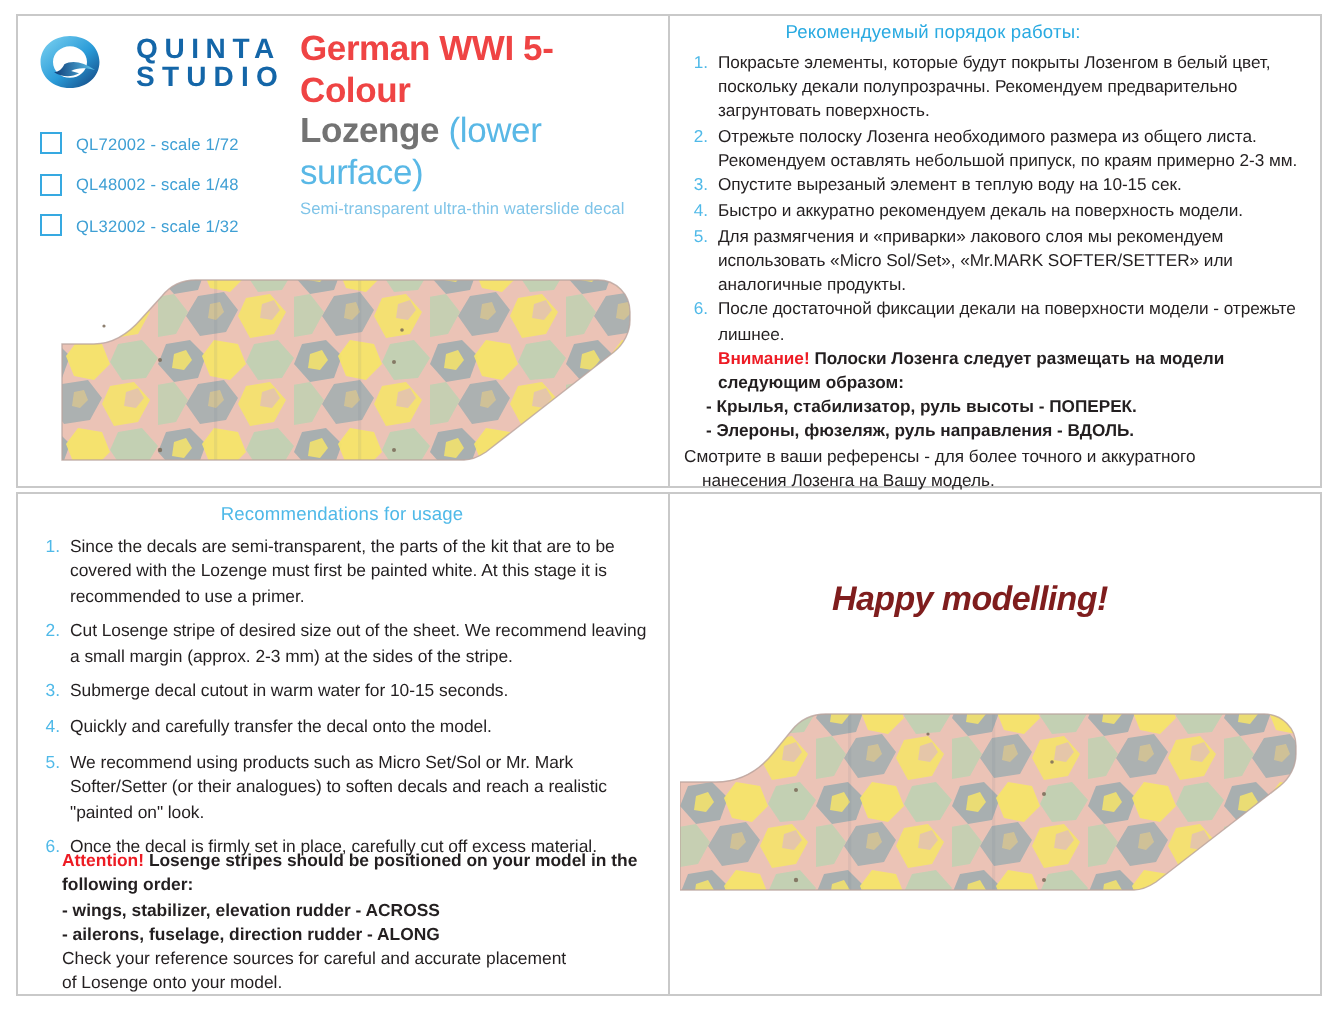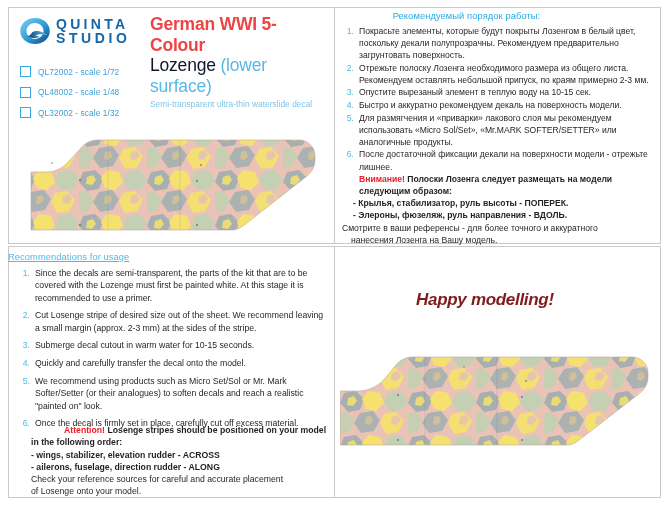--- a/index.html
+++ b/index.html
@@ -8,34 +8,34 @@
   .sheet{position:relative;width:669px;height:505px;background:#ffffff;box-sizing:border-box;}
 
   
   .panel{position:absolute;box-sizing:border-box;border:1px solid #c9c9c9;background:#fff;}
   .p-left-top   {left:8px;  top:7px;   width:326px; height:237px; border-right:none;}
   .p-right-top  {left:334px;top:7px;   width:327px; height:237px;}
   .p-left-bot   {left:8px;  top:246px; width:326px; height:252px; border-right:none;}
   .p-right-bot  {left:334px;top:246px; width:327px; height:252px;}
 
   
-  .logo-wrap{position:absolute;left:18px;top:16px;display:flex;align-items:center;gap:4px;}
+  .logo-wrap{position:absolute;left:18px;top:16px;display:flex;align-items:center;gap:16px;}
   .logo-mark{width:34px;height:30px;position:relative;}
   .logo-text{line-height:1.0;}
   .logo-text .l1,.logo-text .l2{
     font-size:14px;font-weight:bold;letter-spacing:3.3px;color:#1466a8;
     font-family:"Liberation Sans",sans-serif;display:block;
   }
   .logo-text .l2{letter-spacing:3.6px;}
 
   
   .title-block{position:absolute;left:150px;top:14px;width:180px;}
   .title-1{font-size:17.5px;font-weight:bold;color:#ef4444;line-height:1.18;letter-spacing:-0.2px;}
   .title-2{font-size:17.5px;line-height:1.18;letter-spacing:-0.2px;}
-  .title-2 .b{font-weight:normal;color:#0f172a;}
+  .title-2 .b{font-weight:bold;color:#737373;}
   .title-2 .l{color:#59b8e6;}
   .subtitle{font-size:8.3px;color:#7fc4e8;margin-top:2px;letter-spacing:0.05px;}
 
   
   .cb-list{position:absolute;left:20px;top:66px;}
   .cb-row{display:flex;align-items:center;margin-bottom:9.5px;}
   .cb-box{width:11px;height:11px;border:1.6px solid #36a9e1;box-sizing:border-box;margin-right:7px;background:#fff;}
   .cb-label{font-size:8.3px;color:#3e9fd4;letter-spacing:0.1px;}
 
   
@@ -54,29 +54,29 @@
   .ru-txt{font-size:8.6px;line-height:12.1px;color:#231f20;letter-spacing:-0.02px;}
   .ru-extra{margin-left:18px;font-size:8.6px;line-height:12.1px;color:#231f20;}
   .ru-warn-lbl{color:#ee1c25;font-weight:bold;}
   .b{font-weight:bold;}
   .ru-bullet{margin-left:12px;font-size:8.6px;line-height:12.1px;color:#231f20;font-weight:bold;}
   .ru-tail{margin-left:1px;font-size:8.6px;line-height:12.1px;color:#231f20;}
   .ru-tail .ind{padding-left:9px;display:block;}
 
   
   .en-head{
-    position:absolute;left:8px;top:252px;width:326px;text-align:left;
-    font-size:9.3px;color:#4fb9e8;letter-spacing:0.1px;text-decoration:underline;
+    position:absolute;left:8px;top:252px;width:326px;text-align:center;
+    font-size:9.3px;color:#4fb9e8;letter-spacing:0.1px;
   }
   .en-body{position:absolute;left:17px;top:267px;width:312px;}
   .en-item{display:flex;margin-bottom:5.5px;}
   .en-num{width:13px;flex:0 0 13px;text-align:right;padding-right:5px;color:#4fb9e8;font-size:8.7px;line-height:12.3px;}
   .en-txt{font-size:8.7px;line-height:12.3px;color:#231f20;letter-spacing:-0.02px;}
   .en-attn{position:absolute;left:31px;top:424px;width:300px;font-size:8.7px;line-height:12.3px;color:#231f20;}
-  .en-attn-lbl{color:#ed1c24;font-weight:bold;margin-left:33px;}
+  .en-attn-lbl{color:#ed1c24;font-weight:bold;}
 
   
   .happy{
     position:absolute;left:416px;top:290px;
     font-size:17px;font-style:italic;font-weight:bold;color:#7f1d1d;
     font-family:"Liberation Sans",sans-serif;letter-spacing:-0.3px;
   }
 </style>
 </head>
 <body>

